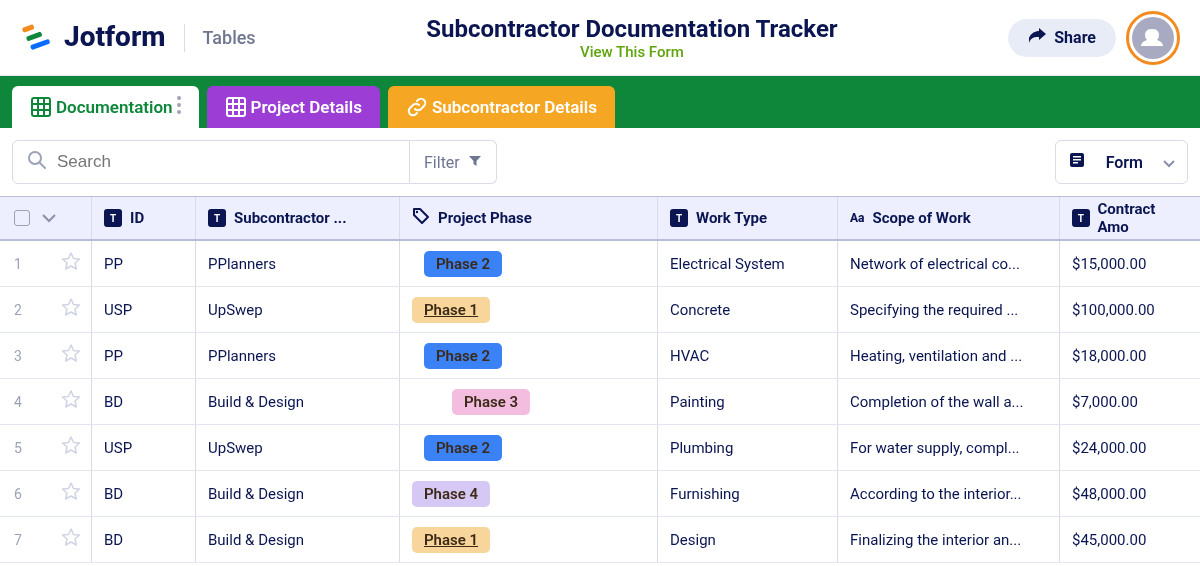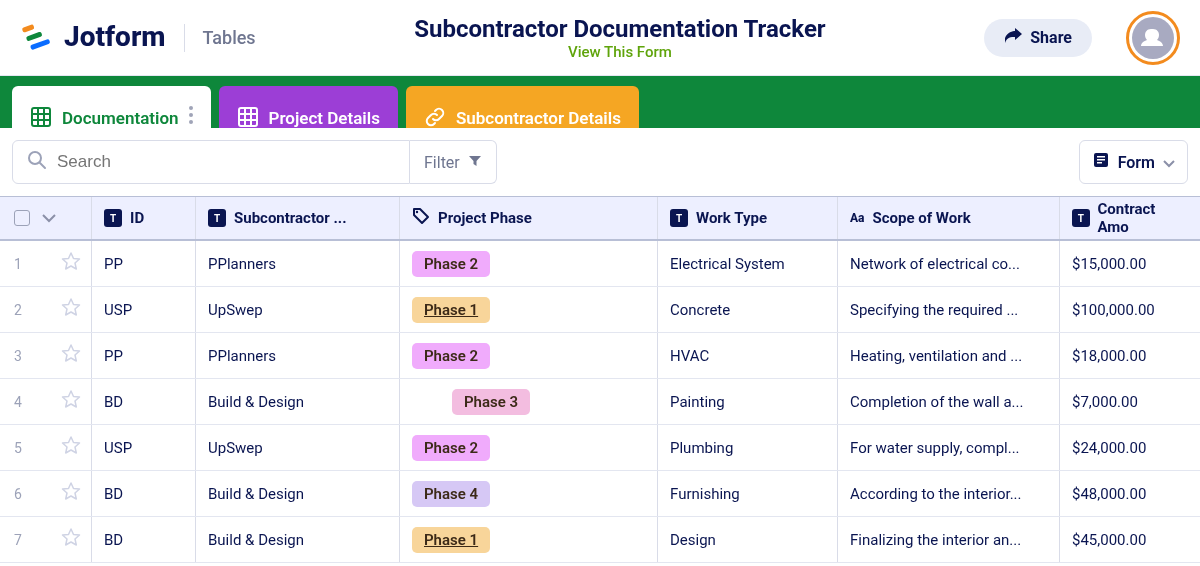--- a/index.html
+++ b/index.html
@@ -21,21 +21,21 @@
 .logo-wrap { display: flex; gap: 8px; }
 .logo-mark { display:inline-flex; align-items:center; }
 .logo-text { font-size: 28px; font-weight: 800; color: #0a1551; }
 .vdiv { width: 1px; height: 28px; background: #d9dce8; margin: 0 18px; }
 .tables-label { font-size: 18px; color: #6f7690; font-weight: 500; }
 
 .title-block { flex: 1; text-align: center; }
 .title-main { font-size: 24px; font-weight: 700; color: #0a1551; }
 .title-link { font-size: 15px; color: #5fa40b; font-weight: 500; cursor: pointer; }
 
-.right-controls { display: flex; align-items: center; gap: 34px; }
+.right-controls { display: flex; align-items: center; gap: 10px; }
 .share-pill {
   display: flex; align-items: center; gap: 8px;
   background: #e8ecf6; color: #0a1551;
   padding: 9px 20px; border-radius: 22px; font-weight: 700;
   font-size: 16px; cursor: pointer;
 }
 .avatar-ring {
   width: 54px; height: 54px; border-radius: 50%;
   border: 3px solid #f38b1e; display:flex; align-items:center; justify-content:center;
   background: #fff;
@@ -45,21 +45,21 @@
   display:flex; align-items:center; justify-content:center;
 }
 
 .tab-strip {
   background: #0e873b;
   height: 52px;
   padding-left: 12px;
   display: flex; align-items: flex-end;
 }
 .tab {
-  display: flex; align-items: flex-end; gap: 10px;
+  display: flex; align-items: center; gap: 4px;
   height: 42px; padding: 0 18px;
   font-size: 17px; font-weight: 600;
   cursor: pointer; border-radius: 6px 6px 0 0;
 }
 .tab.active { background: #fff; color: #0e873b; }
 .tab.active .more-dots { color: #a0a4b8; }
 .tab.purple { background: #9c3ed6; color: #fff; margin-left: 8px; }
 .tab.orange { background: #f5a623; color: #fff; margin-left: 8px; }
 .tab-icon { display:inline-flex; }
 
@@ -77,21 +77,21 @@
   background: transparent; width: 100%;
 }
 .filter-box {
   height: 44px; border: 1px solid #d9dce8; border-left: none;
   border-radius: 0 6px 6px 0; padding: 0 14px; display: flex; align-items:center; gap: 8px;
   color: #6f7690; font-size: 16px; cursor: pointer;
 }
 .spacer { flex: 1; }
 .form-dropdown {
   height: 44px; border: 1px solid #d9dce8; border-radius: 6px;
-  padding: 0 12px; display: flex; align-items: center; gap: 8px;
+  padding: 0 12px; display: flex; align-items: center; gap: 20px;
   font-size: 16px; font-weight: 600; color: #0a1551; cursor: pointer;
 }
 
 .table { border-top: 1px solid #b8bfd6; }
 .thead {
   display: flex; background: #edefff; height: 44px;
   border-bottom: 2px solid #b8bfd6;
 }
 .th, .td {
   border-right: 1px solid #d9dce8;
@@ -120,21 +120,21 @@
 .star { color: #cfd3e4; cursor: pointer; }
 
 .td { color: #0a1551; }
 .td.ellipsis { overflow: hidden; white-space: nowrap; text-overflow: ellipsis; display:block; line-height:46px; padding-right:12px; }
 
 .phase-tag {
   display: inline-block; padding: 4px 12px; border-radius: 5px;
   font-size: 15px; font-weight: 600; color: #3c2a18;
 }
 .tag-phase1 { background: #f8d59a; text-decoration: underline; }
-.tag-phase2 { background: #f0abfc; }
+.tag-phase2 { background: #3b82f6; margin-left: 12px; }
 .tag-phase3 { background: #f3bde0; margin-left: 40px; }
 .tag-phase4 { background: #d6c8f5; }
 
 .th-icon-box {
   width:18px; height:18px; border-radius:3px; background:#0a1551;
   display:inline-flex; align-items:center; justify-content:center; color:#fff; font-size:10px; font-weight:700;
 }
 .th-icon-tag { color:#0a1551; }
 
 .hdr-check { width:16px; height:16px; border:1.5px solid #9ca2b8; border-radius:3px; }

